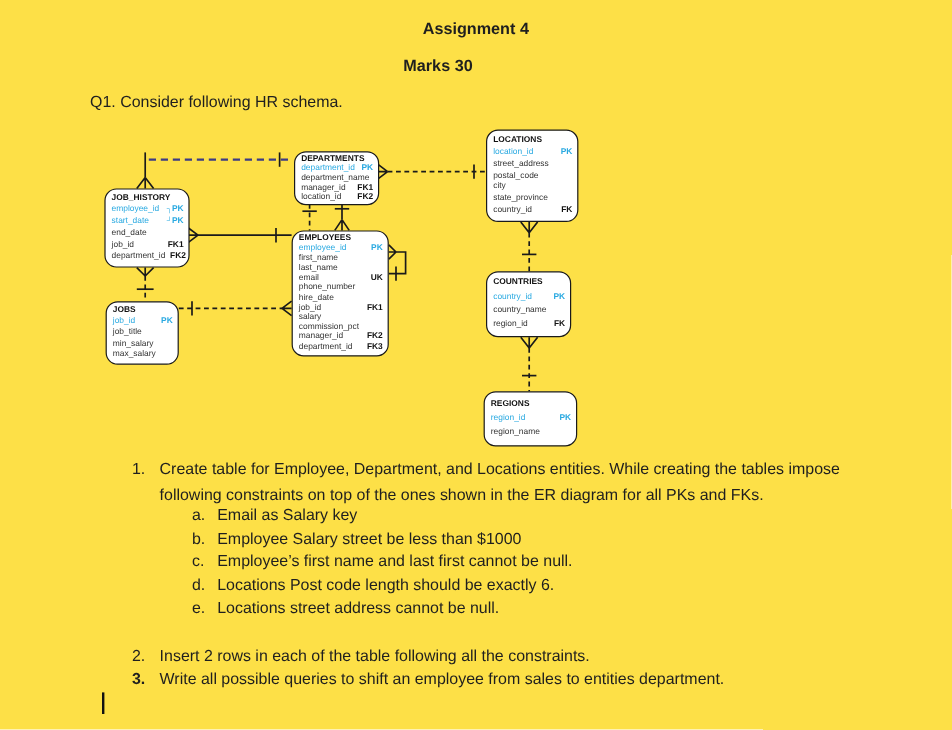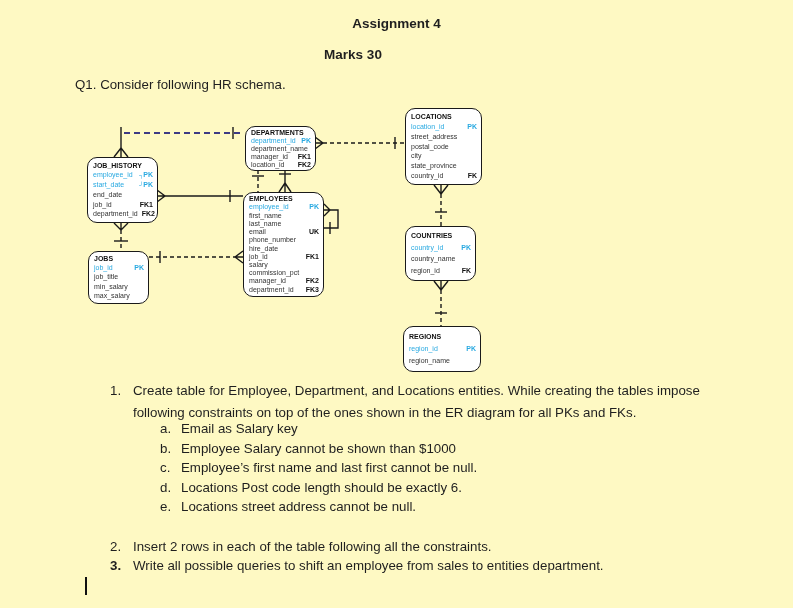--- a/index.html
+++ b/index.html
@@ -1,23 +1,23 @@
 <!DOCTYPE html>
 <html><head>
 <meta charset="utf-8">
 <style>
   html,body{margin:0;padding:0;background:#ffffff;}
   #page{
-    position:relative;width:793px;height:608px;background:#fef9c3;overflow:hidden;
+    position:relative;width:793px;height:608px;background:#fde047;overflow:hidden;
     font-family:"Liberation Sans",sans-serif;color:#1f1f1f;
   }
   
   .doc-title{position:absolute;left:0;top:16px;width:793px;text-align:center;
     font-size:13.5px;font-weight:bold;}
-  .doc-marks{position:absolute;left:4px;top:47px;width:698px;text-align:center;
+  .doc-marks{position:absolute;left:16px;top:47px;width:698px;text-align:center;
     font-size:13.5px;font-weight:bold;}
   .q1{position:absolute;left:75px;top:77px;font-size:13.3px;}
   
   #connectors{position:absolute;left:0;top:0;pointer-events:none;}
   .rel{stroke:#1a1a1a;stroke-width:1.4;fill:none;}
   .rel.dash{stroke-dasharray:4,3;}
   .rel.blue{stroke:#3d3b84;stroke-width:2;stroke-dasharray:6,4;}
   .entity{
     position:absolute;background:#ffffff;border:1.5px solid #1a1a1a;border-radius:10px;
     box-sizing:border-box;display:flex;flex-direction:column;justify-content:space-evenly;
@@ -267,21 +267,21 @@
     <span class="tnum">1.</span>
     <span class="ttext">Create table for Employee, Department, and Locations entities. While creating the tables impose following constraints on top of the ones shown in the ER diagram for all PKs and FKs.</span>
   </div>
   <div class="sublist">
     <div class="subrow">
       <span class="snum">a.</span>
       <span>Email as Salary key</span>
     </div>
     <div class="subrow">
       <span class="snum">b.</span>
-      <span>Employee Salary cannot be shown than $1000</span>
+      <span>Employee Salary street be less than $1000</span>
     </div>
     <div class="subrow">
       <span class="snum">c.</span>
       <span>Employee’s first name and last first cannot be null.</span>
     </div>
     <div class="subrow">
       <span class="snum">d.</span>
       <span>Locations Post code length should be exactly 6.</span>
     </div>
     <div class="subrow">

